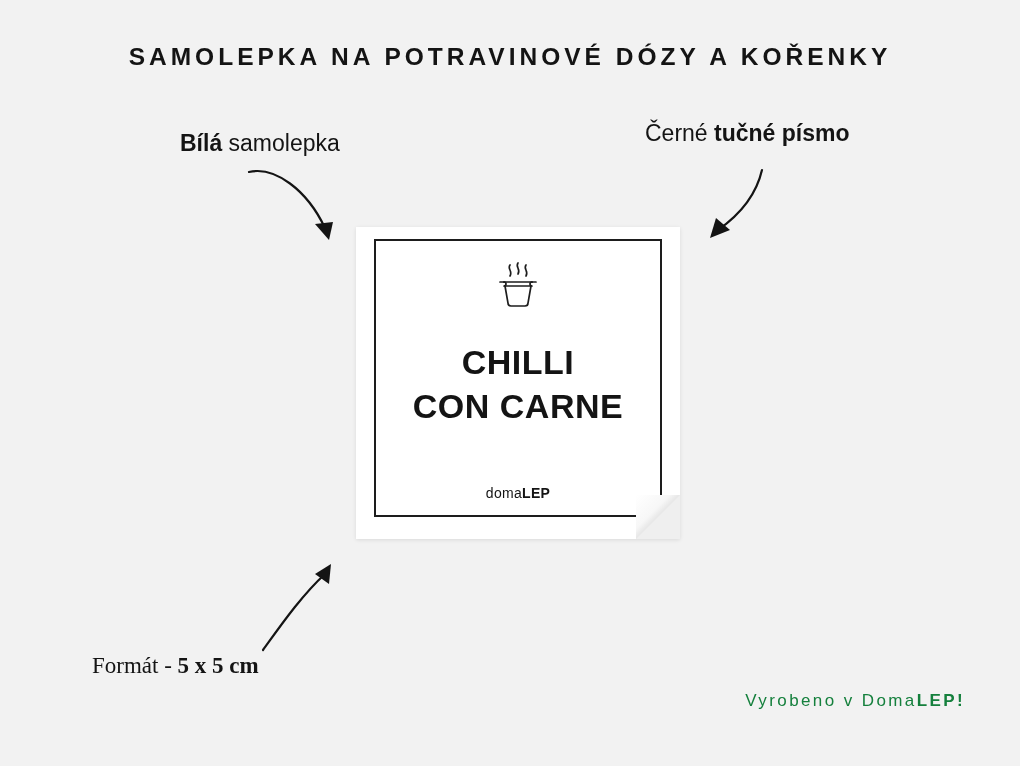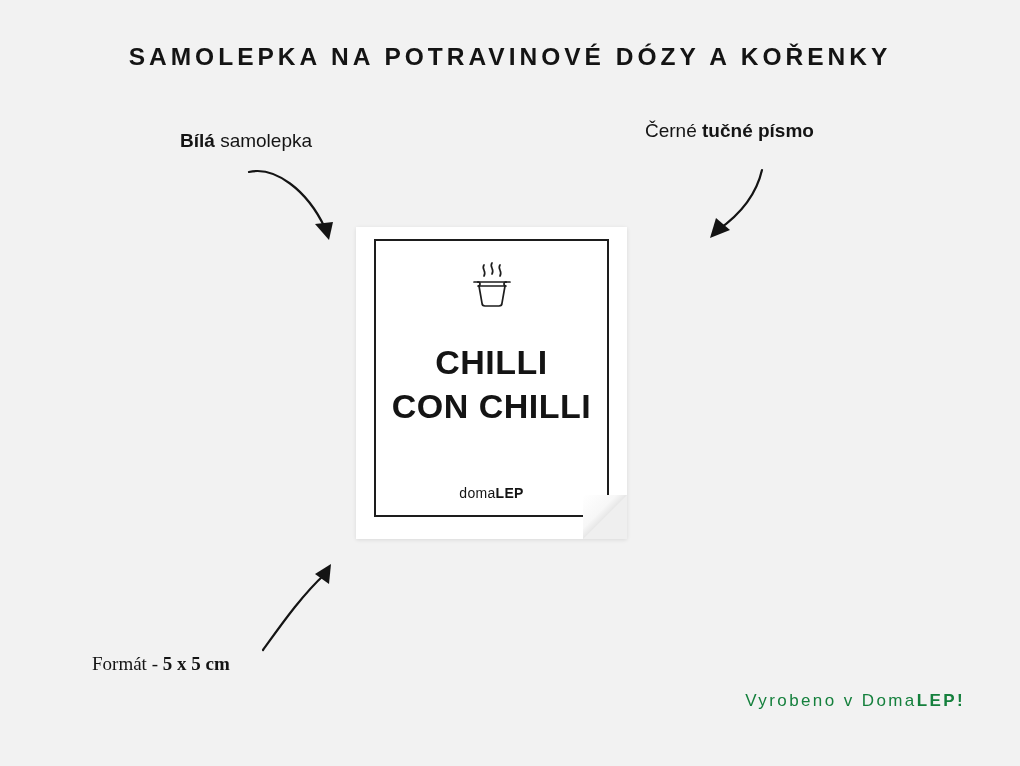--- a/index.html
+++ b/index.html
@@ -30,21 +30,21 @@
     font-size: 24.5px;
     font-weight: bold;
     letter-spacing: 4.0px;
     color: #141414;
     white-space: nowrap;
   }
 
   
   .callout {
     position: absolute;
-    font-size: 19px;
+    font-size: 23px;
     color: #141414;
     white-space: nowrap;
   }
   .callout .b { font-weight: bold; }
   .callout .n { font-weight: normal; }
 
   #callout-white {
     top: 130px;
     left: 180px;
   }
@@ -73,21 +73,21 @@
     stroke-width: 2.2;
     stroke-linecap: round;
   }
   .arrow-svg polygon { fill: #141414; }
 
   
   .sticker-wrap {
     position: absolute;
     left: 356px;
     top: 227px;
-    width: 271px;
+    width: 324px;
     height: 312px;
   }
   .sticker {
     position: absolute;
     inset: 0;
     background: #ffffff;
     box-shadow: 0 1px 4px rgba(0,0,0,0.10);
   }
   
   .peel {
@@ -214,21 +214,21 @@
               <path d="M12 23 h 4"></path>
               <path d="M44 23 h 4"></path>
               <path d="M17 27 h 26 l -3 17 a 3 3 0 0 1 -3 3 h -14 a 3 3 0 0 1 -3 -3 z"></path>
               <path d="M16 23 a 2 2 0 0 1 0 4 M44 23 a 2 2 0 0 0 0 4"></path>
             </g>
           </svg>
         </div>
 
         <div class="sticker-title">
           <div>CHILLI</div>
-          <div>CON CHILLI</div>
+          <div>CON CARNE</div>
         </div>
 
         <div class="brand">
           <span class="light">doma</span><span class="bold">LEP</span>
         </div>
 
       </div>
     </div>
     <div class="peel"></div>
   </div>

